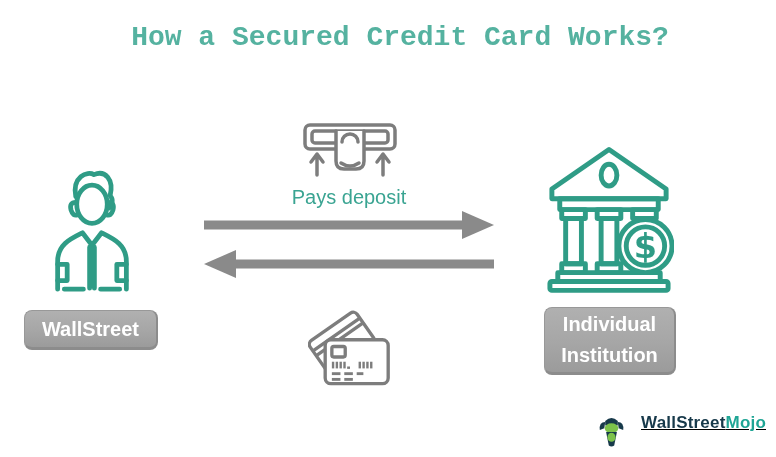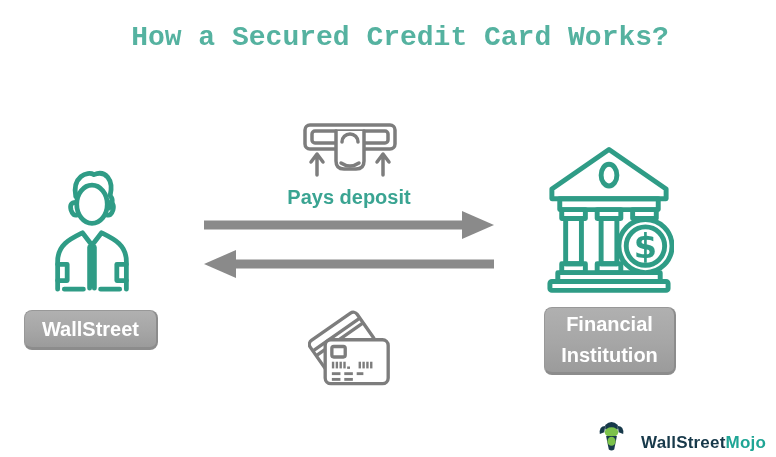--- a/index.html
+++ b/index.html
@@ -37,30 +37,30 @@
     background:linear-gradient(180deg,#B0B0B0 0%,var(--label-bg) 55%,#9B9B9B 100%);
     border:1px solid #989898;border-bottom:3px solid var(--label-edge);
     border-right:2px solid var(--label-edge);
     border-radius:8px;color:var(--label-text);font-weight:bold;font-size:20px;
     text-align:center;line-height:31px;box-sizing:border-box;
   }
   .label-individual{left:24px;top:310px;width:134px;height:40px;}
   .label-financial{left:544px;top:307px;width:132px;height:68px;padding:2px 6px;}
   .flow-label{
     position:absolute;left:204px;width:290px;text-align:center;
-    color:var(--teal-text);font-weight:bold;font-size:20px;
+    color:var(--teal-text);font-weight:normal;font-size:20px;
   }
   .label-pays{top:186px;}
   .label-issues{top:280px;}
   .arrow{position:absolute;left:204px;width:290px;height:28px;color:var(--gray-arrow);}
   .arrow-right{top:211px;}
   .arrow-left{top:250px;}
   .logo{
     position:absolute;right:10px;top:413px;height:40px;
-    display:flex;align-items:flex-end;gap:16px;
+    display:flex;align-items:flex-start;gap:16px;text-decoration:underline;
   }
   .logo-text{font-size:17px;font-weight:bold;letter-spacing:0.2px;}
   .logo-text .primary{color:var(--logo-dark);}
   .logo-text .secondary{color:var(--logo-teal);}
   svg{display:block;width:100%;height:100%;}
 </style>
 </head>
 <body>
 
 <div class="canvas">
@@ -99,21 +99,21 @@
       <rect x="94" y="78" width="16" height="46"></rect>
       <rect x="90" y="124" width="24" height="9"></rect>
       <rect x="14" y="133" width="104" height="9"></rect>
       <rect x="6" y="142" width="120" height="9" rx="2"></rect>
       <circle cx="103" cy="106" r="27" fill="#FFFFFF"></circle>
       <circle cx="103" cy="106" r="19.5"></circle>
       <text x="103" y="118" text-anchor="middle" font-family="DejaVu Sans, sans-serif" font-size="34" font-weight="bold" fill="currentColor" stroke="none">$</text>
     </svg>
   </div>
   <div class="entity-label label-financial">
-    <span>Financial Institution</span>
+    <span>Individual Institution</span>
   </div>
 
   <div class="icon-wrap deposit-icon">
     <svg viewBox="0 0 94 64" fill="none" stroke="currentColor" stroke-width="3.5" stroke-linecap="round" stroke-linejoin="round">
       <rect x="2" y="4" width="90" height="24" rx="5" fill="#FFFFFF"></rect>
       <rect x="9" y="10" width="76" height="12" rx="3"></rect>
       <path d="M33,10 V40 Q33,48 41,48 H53 Q61,48 61,40 V10" fill="#FFFFFF"></path>
       <path d="M39,21 a8,8 0 0 1 16,0"></path>
       <path d="M38,42 q9,6 18,0"></path>
       <path d="M14,54 V36 M8,41 L14,33 L20,41"></path>

